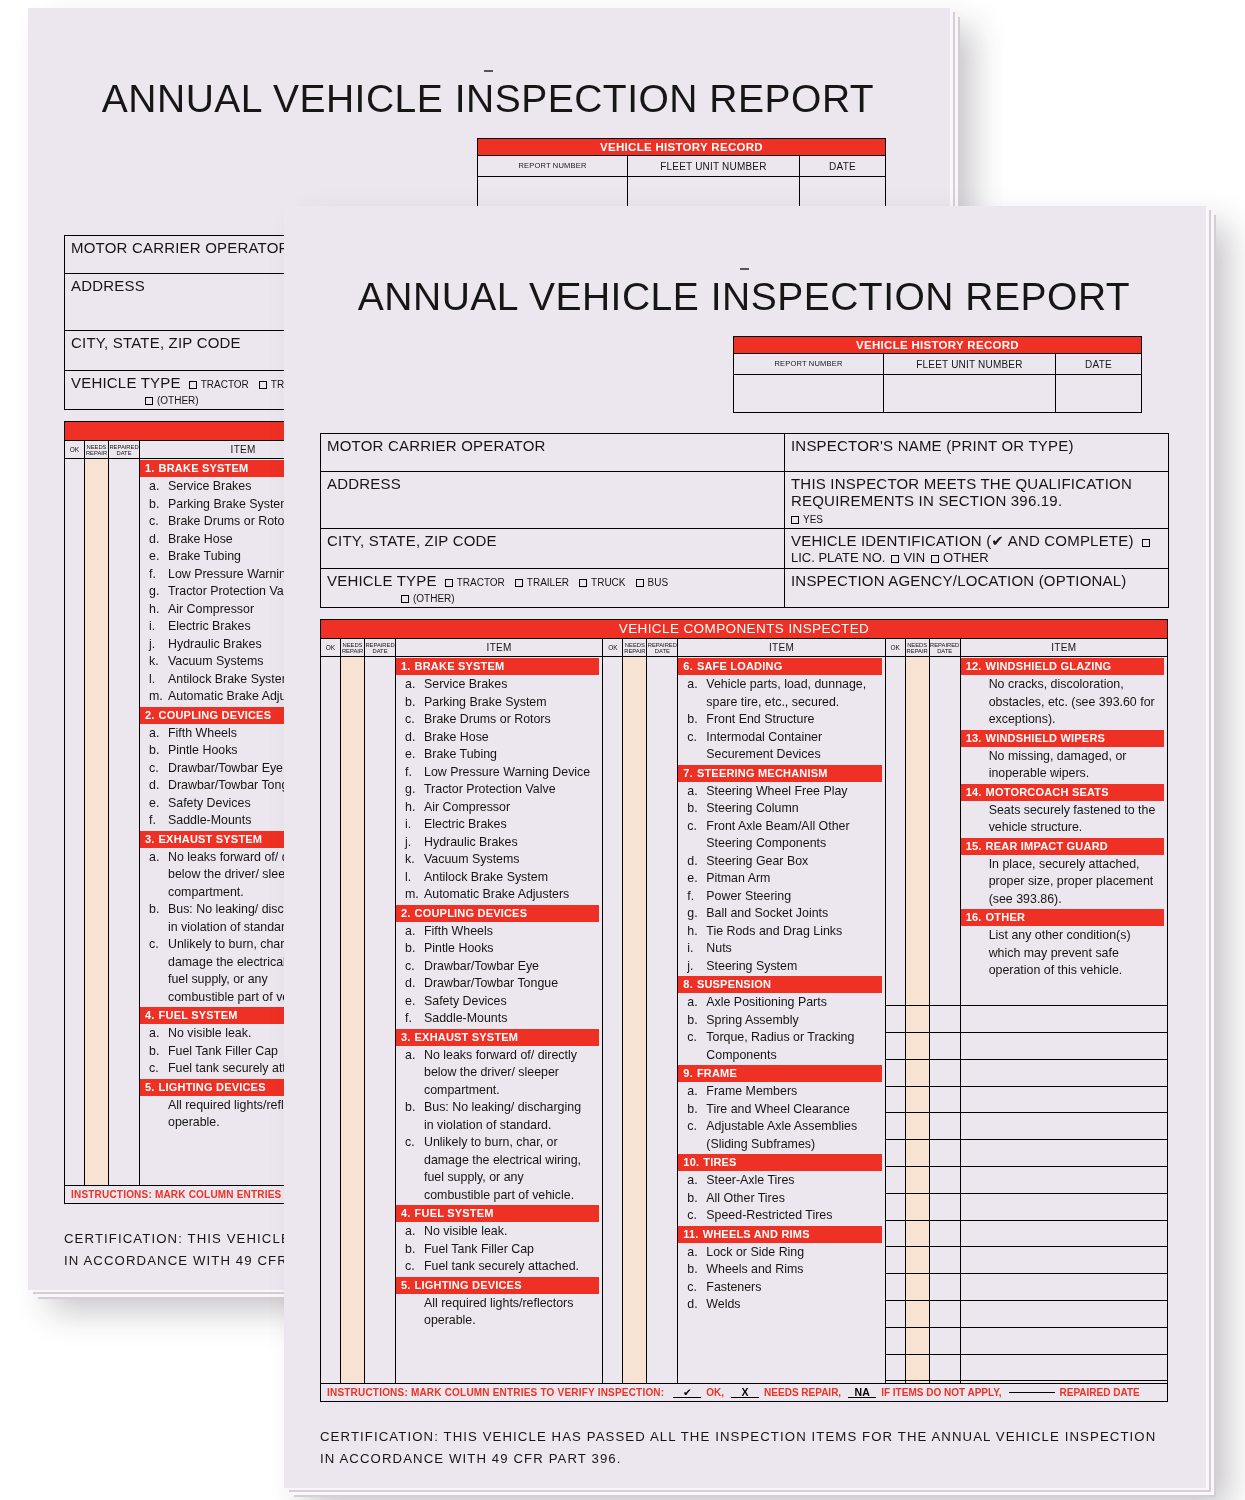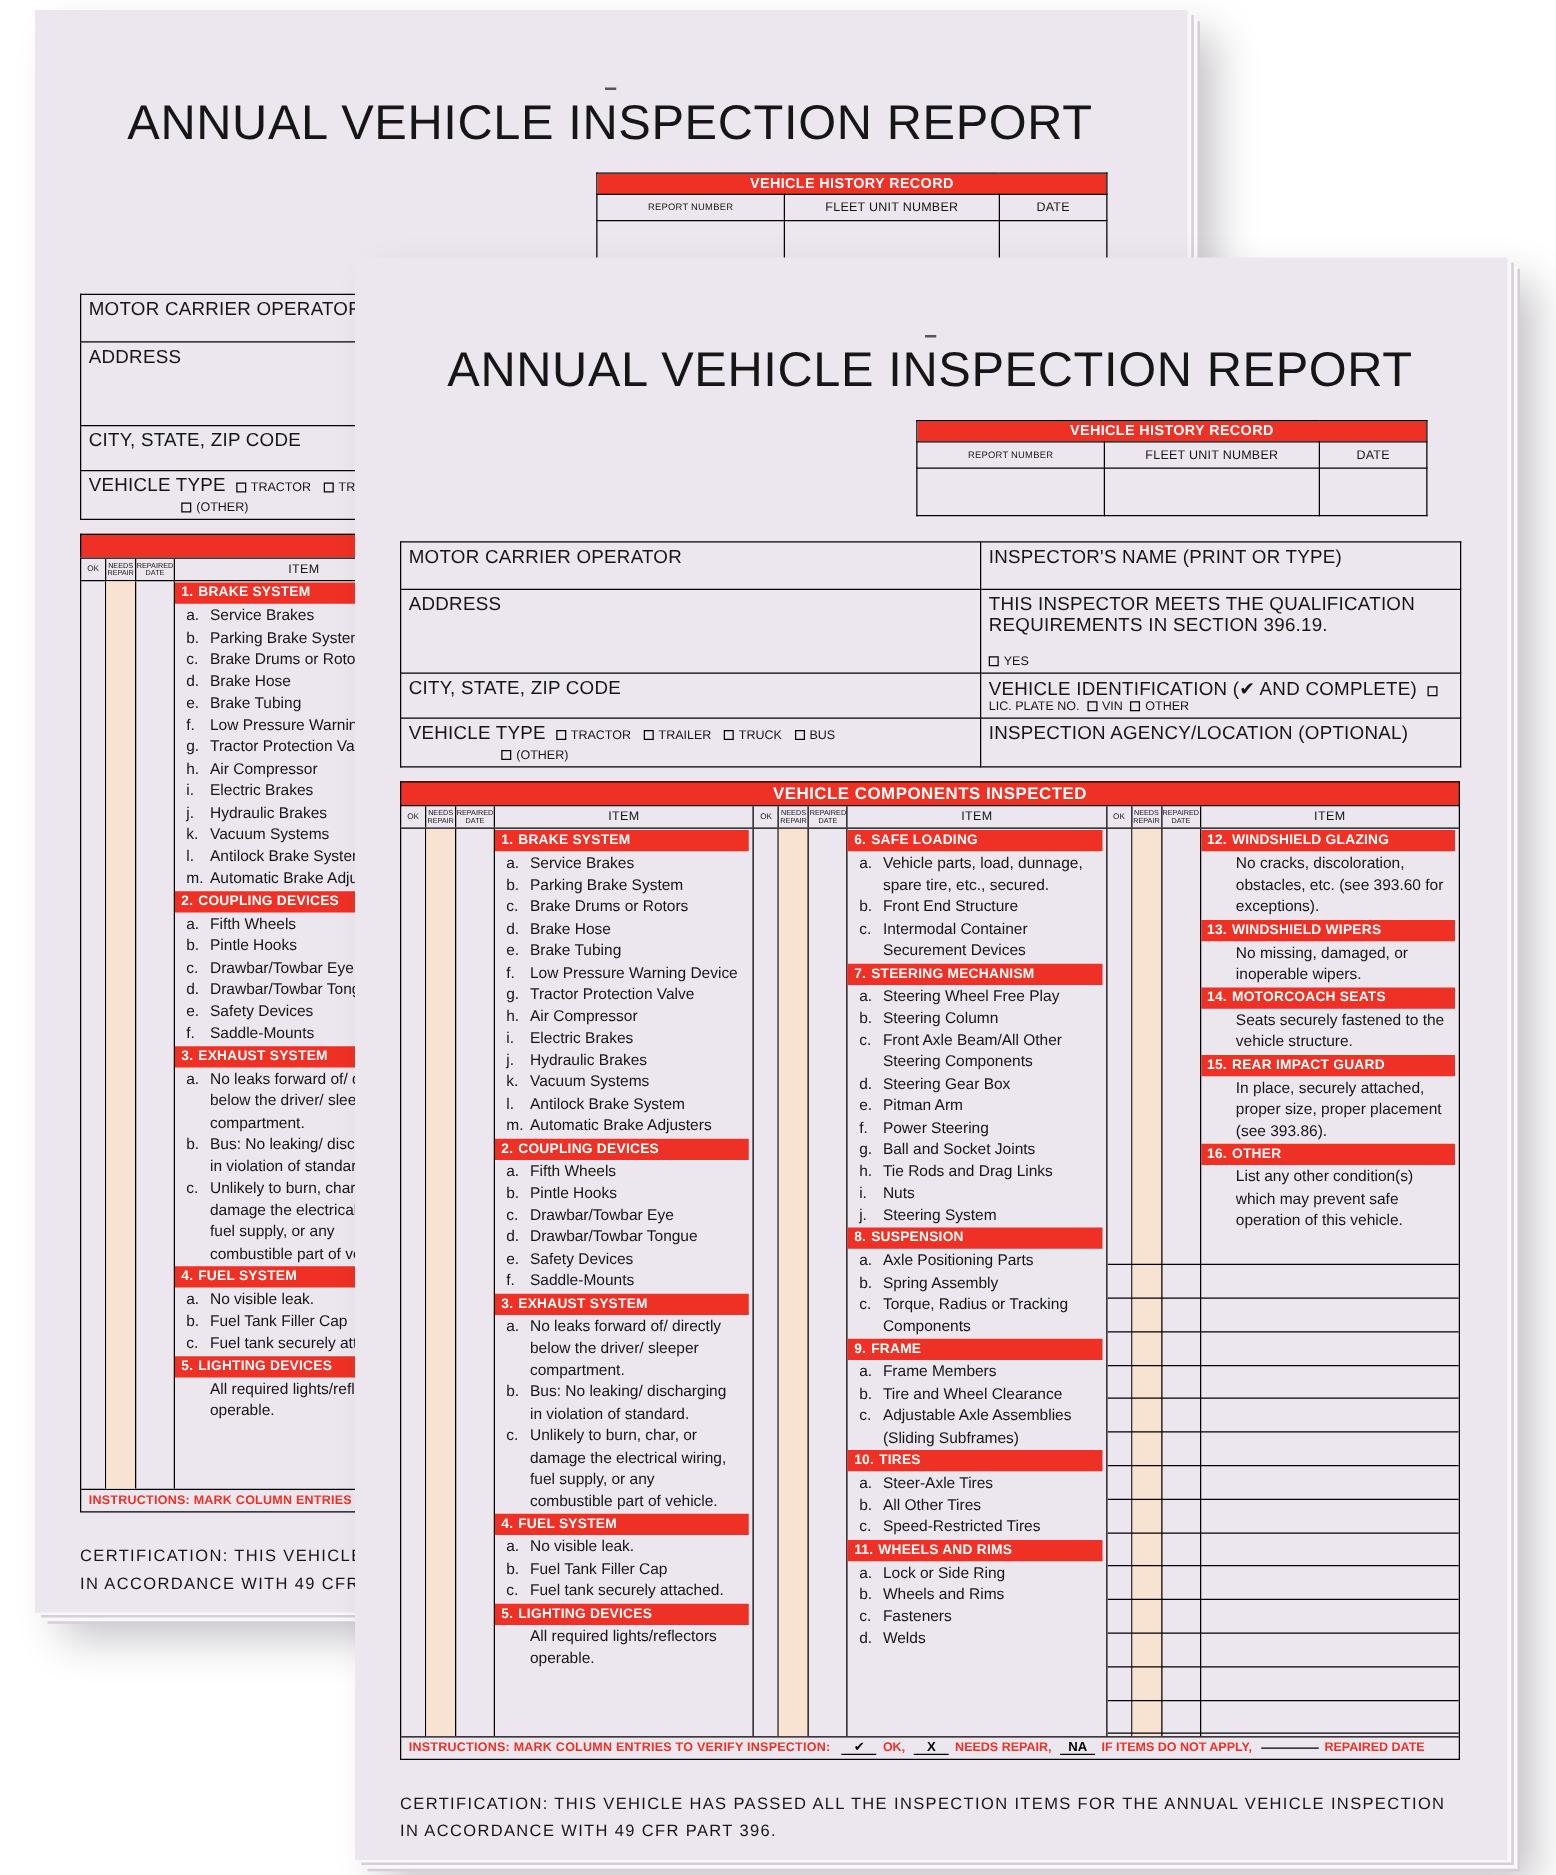--- a/index.html
+++ b/index.html
@@ -42,28 +42,28 @@
   .hist-empty{height:38px}
 
   .info{width:100%;margin-top:20px}
   .info td{border:1px solid #000;vertical-align:top;padding:3px 6px;font-size:9.5px;overflow:hidden}
   .lbl{font-size:15px;letter-spacing:.2px}
   .row-mc td,.row-addr td{height:38px}
   .row-city td{height:33px}
   .row-type td{height:37px}
   .cb{display:inline-block;width:8px;height:8px;border:1px solid #000;margin:0 4px 0 0;vertical-align:-1px;background:transparent}
   .opt{font-size:10px;margin-right:10px}
-  .opt-sm{font-size:10px;margin-right:6px}
-  .yes-row{margin-top:15px}
+  .opt-sm{font-size:13px;margin-right:6px}
+  .yes-row{margin-top:5px}
   .vt-line2{margin-top:4px;padding-left:74px}
   .idlbl{margin-right:8px}
 
   .components-bar{
     margin-top:11px;background:var(--red);border:1px solid #000;border-bottom:none;
-    color:#fff;font-weight:bold;text-align:center;font-size:13.5px;height:19px;line-height:18px;letter-spacing:.4px
+    color:#fff;font-weight:normal;text-align:center;font-size:13.5px;height:19px;line-height:18px;letter-spacing:.4px
   }
   .checklist{border:1px solid #000;background:var(--paper)}
   .cols{display:flex;height:744px}
   .col{flex:1 1 0;min-width:0;border-right:1px solid #000;display:flex;flex-direction:column}
   .col:last-child{border-right:none}
   .col-head{display:flex;height:18px;border-bottom:1px solid #000;text-align:center;flex:none}
   .h-ok,.h-needs,.h-date{border-right:1px solid #000;display:flex;align-items:center;justify-content:center;flex:none}
   .h-ok{width:20px;font-size:6.5px}
   .h-needs{width:24px;font-size:5.8px;line-height:6px;padding:0 2px}
   .h-date{width:31px;font-size:5.8px;line-height:6px;padding:0 3px}

